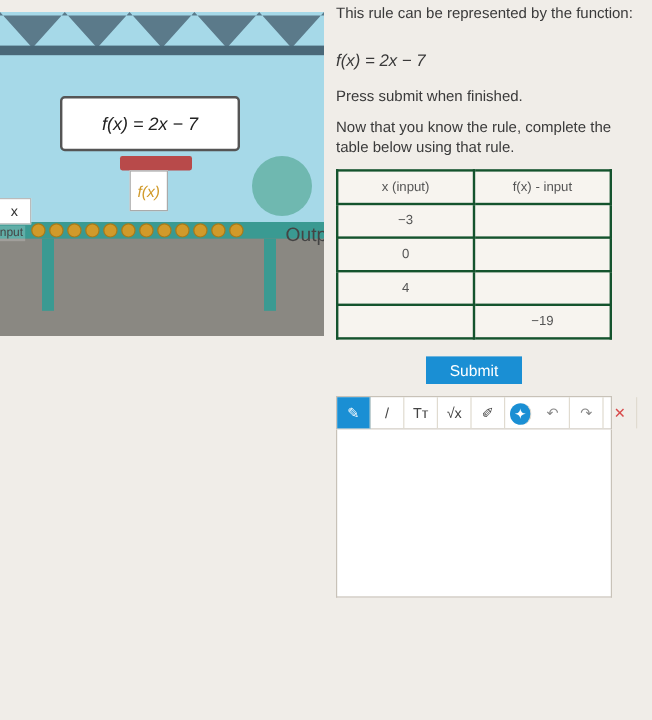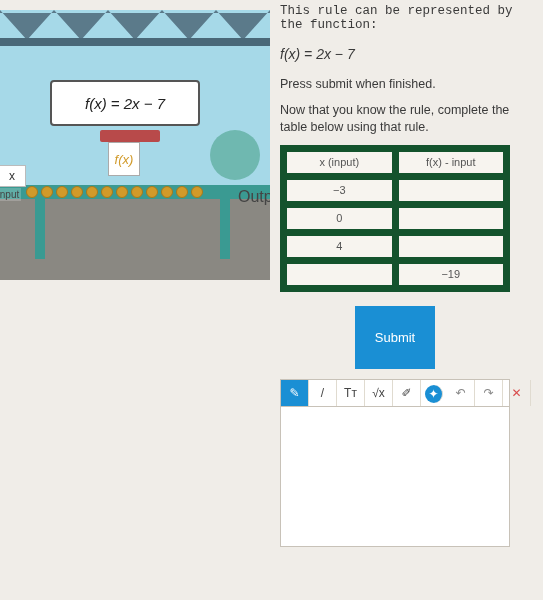--- a/index.html
+++ b/index.html
@@ -129,52 +129,52 @@
   }
 
   .right-panel {
     position: absolute;
     left: 280px;
     top: 4px;
     width: 256px;
     font-size: 12.5px;
     color: #3a3a3a;
   }
-  .intro { margin-bottom: 14px; font-family: Liberation Mono, monospace; }
+  .intro { margin-bottom: 24px; }
   .formula { font-style: italic; margin: 8px 0 14px; font-size: 14px; }
   .instr { margin-bottom: 10px; line-height: 1.3; }
 
   .io-table {
     margin-top: 8px;
     width: 230px;
     border-collapse: collapse;
     font-size: 11px;
     background: #f7f4ef;
   }
   .io-table td, .io-table th {
-    border: 7px solid #14532d;
+    border: 2px solid #14532d;
     height: 28px;
     text-align: center;
     color: #555;
     width: 50%;
     font-weight: normal;
   }
   .io-table th { background: #f7f4ef; }
 
   .submit-row {
     margin-top: 14px;
     display: flex;
     justify-content: center;
     width: 230px;
   }
   .submit-btn {
     background: #1a8fd4;
     color: #fff;
     border: none;
-    padding: 24px 20px;
+    padding: 4px 20px;
     font-size: 13px;
     cursor: pointer;
   }
   .toolbar {
     margin-top: 10px;
     width: 230px;
     display: flex;
     border: 1px solid #c8c2b8;
     background: #fff;
     height: 28px;

